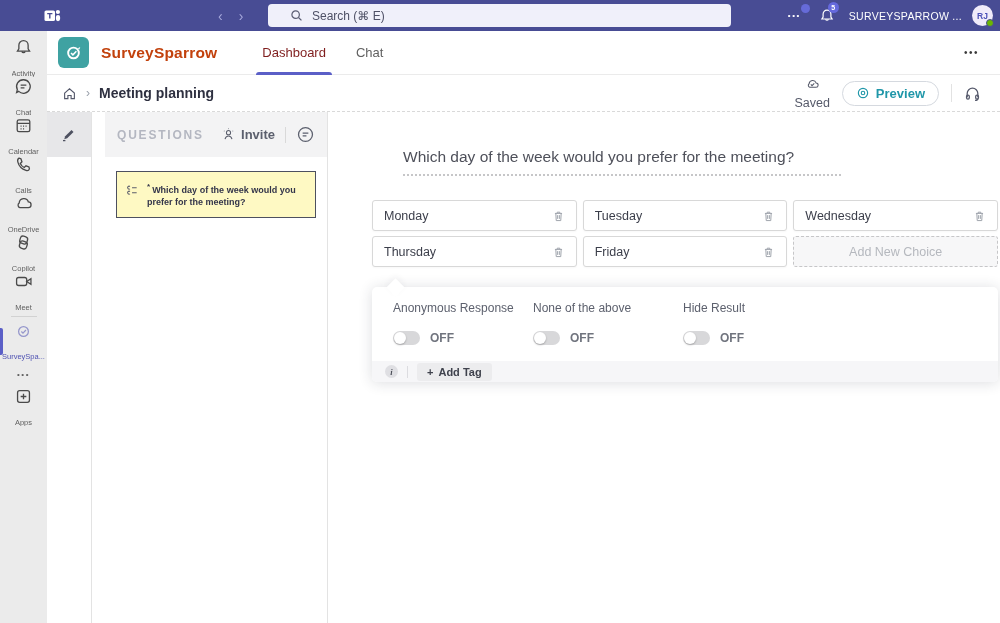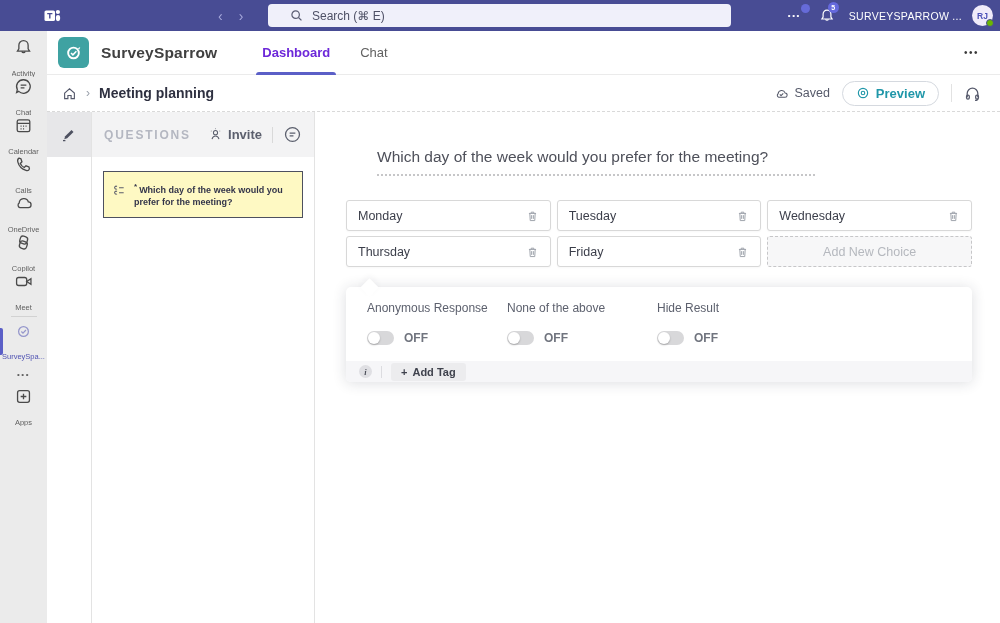--- a/index.html
+++ b/index.html
@@ -32,42 +32,42 @@
   .side-item.active .lbl { color:#4f52b2; }
   .side-indicator { position:absolute; left:0; top:6px; bottom:6px; width:2.5px; background:#5b5fc7; border-radius:0 2px 2px 0; }
   .side-divider { width:26px; height:1px; background:#d2d2d2; margin:5px 0; }
   .side-more { height:26px; display:flex; align-items:center; justify-content:center; color:#616161; font-size:8px; letter-spacing:1.5px; width:100%; }
 
   
   .main { position:absolute; left:47px; top:31px; right:0; bottom:0; display:flex; flex-direction:column; background:#fff; }
 
   .app-header { height:44px; border-bottom:1px solid #ebebeb; display:flex; align-items:center; padding-left:11px; flex:0 0 auto; }
   .ss-logo { width:31px; height:31px; border-radius:6px; background:#3fa2a2; display:flex; align-items:center; justify-content:center; }
-  .app-title { margin-left:12px; font-size:15.5px; font-weight:bold; color:#404040; letter-spacing:.2px; }
+  .app-title { margin-left:12px; font-size:15.5px; font-weight:bold; color:#c2410c; letter-spacing:.2px; }
   .app-tabs { margin-left:45px; display:flex; gap:30px; height:44px; }
   .app-tab { position:relative; display:flex; align-items:center; font-size:13px; color:#616161; cursor:default; }
-  .app-tab.active { color:#6d28d9; font-weight:bold; }
+  .app-tab.active { color:#7f1d1d; font-weight:normal; }
   .app-tab.active::after { content:""; position:absolute; left:-6px; right:-6px; bottom:0; height:3px; background:#5b5fc7; border-radius:3px 3px 0 0; }
   .app-more { margin-left:auto; margin-right:21px; color:#3a3a3a; font-size:10px; letter-spacing:1.5px; }
 
   .toolbar { position:relative; height:37px; border-bottom:1px dashed #d9d9d9; display:flex; align-items:center; padding:0 19px 0 15px; flex:0 0 auto; }
   .bc-home { color:#55596b; display:flex; }
   .bc-chevron { color:#9aa0ab; font-size:12px; margin:0 9px; }
   .bc-title { font-size:14px; font-weight:bold; color:#2e3040; }
   .center-tabs { position:absolute; left:50%; transform:translateX(-50%); display:flex; gap:27px; }
   .ct-tab { font-size:13px; font-weight:bold; color:#99a1ae; cursor:default; }
   .ct-tab.active { color:#33354a; }
   .toolbar-right { margin-left:auto; display:flex; align-items:center; gap:12px; }
-  .saved-group { display:flex; align-items:center; gap:5px; color:#565a6a; font-size:12.5px; }
+  .saved-group { display:flex; align-items:center; gap:5px; color:#565a6a; font-size:12.5px;flex-direction:column; }
   .preview-btn { display:flex; align-items:center; gap:6px; border:1px solid #d5d9df; border-radius:14px; padding:4px 13px; color:#2097a9; font-size:13px; font-weight:bold; background:#fff; cursor:default; }
   .tb-divider { width:1px; height:18px; background:#e2e2e2; }
   .headset { color:#55596b; display:flex; }
 
   
-  .content { flex:1; display:flex; min-height:0; }
+  .content { flex:1; display:flex; min-height:0;gap:13px; }
   .rail { width:45px; border-right:1px solid #e3e3e3; flex:0 0 auto; }
   .rail-cell { height:45px; background:#e7e7e9; display:flex; align-items:center; justify-content:center; color:#4e5160; }
   .qpanel { width:223px; border-right:1px solid #e3e3e3; flex:0 0 auto; display:flex; flex-direction:column; }
   .qpanel-header { height:45px; background:#f3f3f4; display:flex; align-items:center; padding:0 12px; flex:0 0 auto; }
   .qp-title { flex:1; font-size:12px; font-weight:bold; letter-spacing:1.8px; color:#b4b7c1; }
   .invite { display:flex; align-items:center; gap:5px; color:#5b5f6d; font-size:13px; font-weight:700; }
   .qp-div { width:1px; height:16px; background:#d9d9d9; margin:0 10px; }
   .comment-btn { color:#5b5f6d; display:flex; }
   .qcard { margin:14px 11px 0 11px; border:1.5px solid #4d505f; border-radius:0; padding:9px 8px 9px 9px; display:flex; gap:8px; background:#fef9c3; cursor:default; }
   .mc-icon { color:#5b5e6b; flex:0 0 auto; margin-top:2px; }

